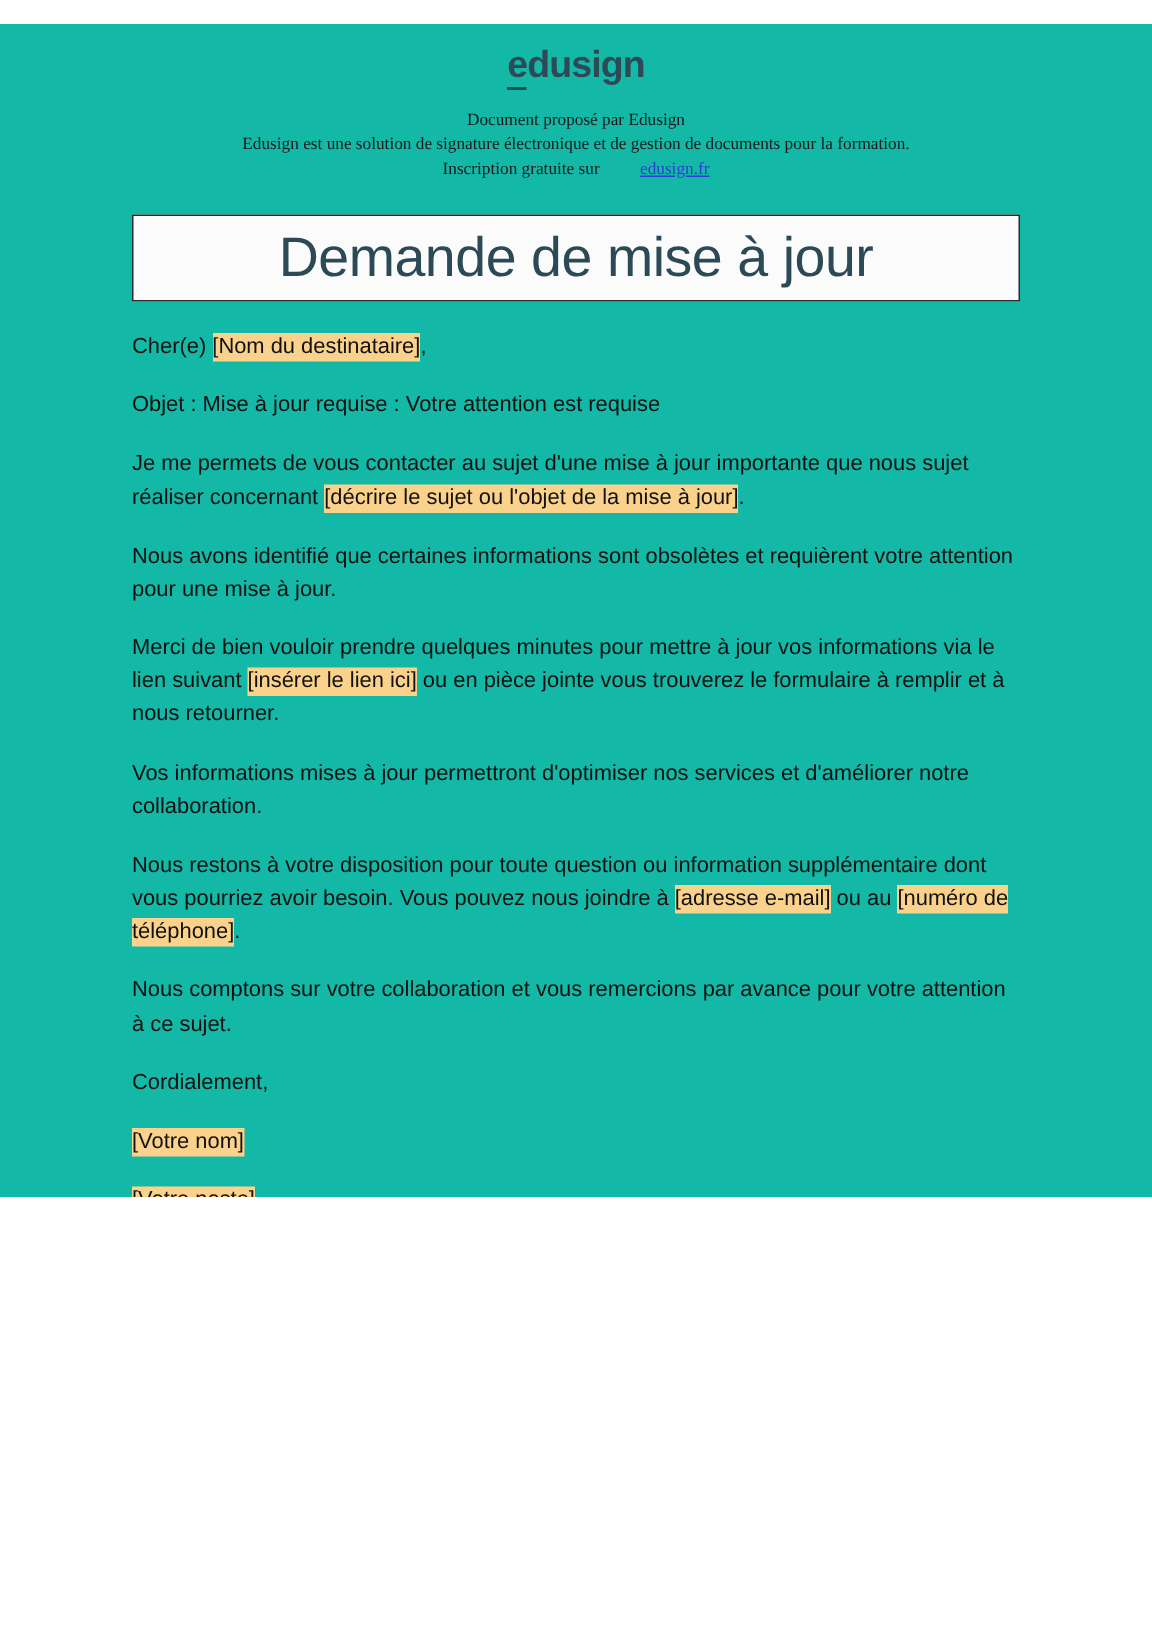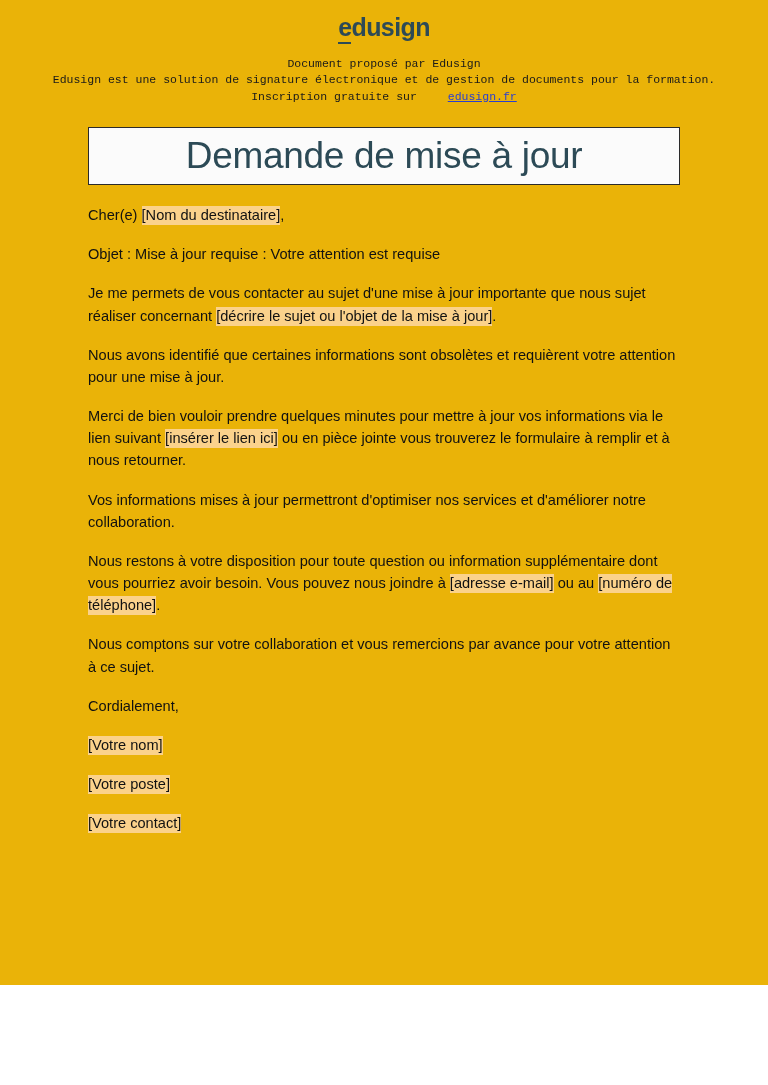--- a/index.html
+++ b/index.html
@@ -3,23 +3,23 @@
 <meta charset="utf-8">
 <style>
   html, body {
     margin: 0;
     padding: 0;
     background: #ffffff;
   }
   .page {
     position: relative;
     width: 768px;
-    height: 985px;
-    margin: 0 auto;
-    background: #eab308;
+    height: 782px;
+    margin: 16px auto;
+    background: #14b8a6;
     overflow: hidden;
     font-family: "Liberation Sans", sans-serif;
     -webkit-font-smoothing: antialiased;
   }
 
   
   .brand-wrap {
     text-align: center;
     padding-top: 15px;
   }
@@ -33,21 +33,21 @@
     line-height: 1;
   }
   .brand-logo .brand-e {
     border-bottom: 2px solid #2d4a56;
     padding-bottom: 1px;
   }
 
   
   .intro {
     text-align: center;
-    font-family: Liberation Mono, monospace;
+    font-family: Liberation Serif, serif;
     font-size: 11.5px;
     color: #1a1a1a;
     line-height: 1.42;
     margin-top: 16px;
   }
   .intro div { margin: 0; }
   .intro-link {
     color: #2a3fd0;
     text-decoration: underline;
     padding-left: 24px;

